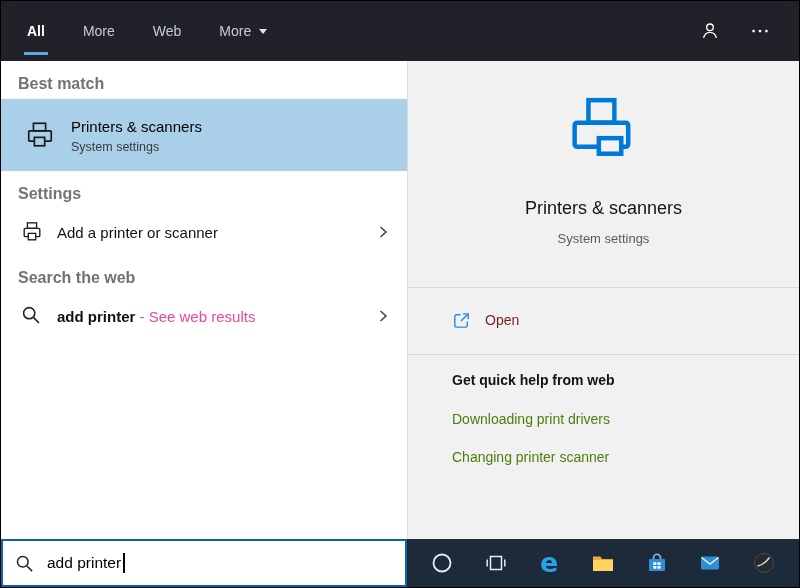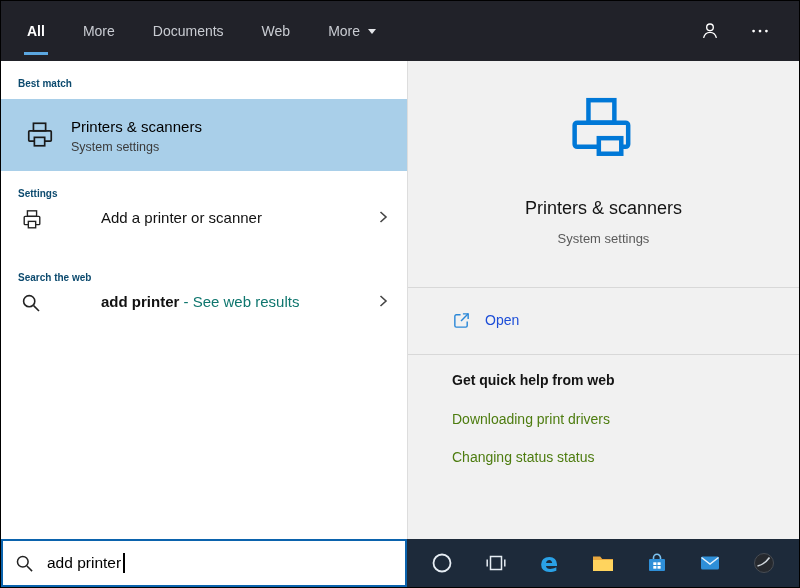--- a/index.html
+++ b/index.html
@@ -23,51 +23,51 @@
          border-right:4.5px solid transparent; border-top:5px solid #e4e6ea;
          margin-left:8px; }
   .topbar-right { margin-left:auto; display:flex; align-items:center; gap:28px;
          padding-right:28px; }
   .icon-btn { width:22px; height:22px; display:flex; align-items:center;
          justify-content:center; cursor:pointer; }
 
   
   .left-panel { position:absolute; top:60px; left:0; width:406px; bottom:48px;
                 background:#fff; }
-  .section-label { margin:14px 16px 6px 17px; font-size:10px; font-weight:bold;
-                color:#0c4a6e; line-height:18px; }
+  .section-label { margin:14px 16px 6px 17px; font-size:16px; font-weight:bold;
+                color:#737373; line-height:18px; }
   .best-match-row { height:72px; background:var(--highlight,#a9cfe9);
                 display:flex; align-items:center; padding:0 16px 0 24px;
                 cursor:pointer; }
   .bm-icon { width:30px; height:30px; display:flex; }
   .bm-text { margin-left:16px; }
   .bm-title { font-size:15px; color:#000; line-height:19px; }
   .bm-sub { font-size:12.5px; color:#3b3b3b; margin-top:4px; }
-  .row { height:46px; display:flex; align-items:flex-start;
-         padding:0 16px 0 20px; cursor:pointer;gap:44px; }
+  .row { height:46px; display:flex; align-items:center;
+         padding:0 16px 0 20px; cursor:pointer; }
   .row-icon { width:22px; height:22px; display:flex; }
   .row-text { margin-left:14px; font-size:15px; color:#111; }
-  .row-text .muted { color:#0f766e; font-weight:normal; }
+  .row-text .muted { color:#ec4899; font-weight:normal; }
   .chev { margin-left:auto; width:16px; height:16px; display:flex; }
 
   
   .preview-panel { position:absolute; top:60px; left:406px; right:0; bottom:48px;
                 background:var(--panel-bg,#f1f1f1); border-left:1px solid #ddd; }
   .preview-top { text-align:center; }
   .big-printer { margin-top:34px; width:84px; height:76px; }
   .big-printer rect { stroke:var(--accent,#0078d7); stroke-width:2.6; fill:none; }
   .big-printer rect.mask { fill:var(--panel-bg,#f1f1f1); }
   .preview-title { font-size:18px; color:#141414; margin-top:22px; line-height:22px; }
   .preview-sub { font-size:13px; color:#5a5a5a; margin-top:12px; line-height:16px; }
   .divider { border:none; border-top:1px solid #d8d8d8; }
   .divider.d1 { margin-top:40px; }
   .divider.d2 { margin-top:14px; }
   .open-row { margin-top:12px; height:40px; display:flex; align-items:center;
               padding-left:44px; cursor:pointer; }
-  .open-label { margin-left:14px; font-size:14px; color:#1d4ed8; }
+  .open-label { margin-left:14px; font-size:14px; color:#7f1d1d; }
   .help { padding-left:44px; }
   .help-heading { margin-top:16px; font-size:14px; font-weight:bold; color:#141414;
                   line-height:18px; }
   .help-link { margin-top:22px; font-size:14px; color:#4d7c0f; line-height:16px;
                cursor:pointer; }
 
   
   .search-box { position:absolute; left:0; bottom:0; width:406px; height:48px;
                 background:#fff; border:2px solid var(--search-border,#0b63ad);
                 display:flex; align-items:center; padding:0 12px; cursor:text; }
@@ -92,23 +92,20 @@
 
   <header class="topbar">
     <nav class="tabs">
       <div class="tab selected">
         <span>All</span>
       </div>
       <div class="tab">
         <span>More</span>
       </div>
       <div class="tab">
-        <span>Documents</span>
-      </div>
-      <div class="tab">
         <span>Web</span>
       </div>
       <div class="tab">
         <span>More</span>
         <span class="caret-down"></span>
       </div>
     </nav>
     <div class="topbar-right">
       <span class="icon-btn">
         <svg viewBox="0 0 24 24" width="22" height="22" fill="none" stroke="#fff" stroke-width="1.5">
@@ -201,21 +198,21 @@
         </svg>
       </span>
       <span class="open-label">Open</span>
     </div>
 
     <hr class="divider d2">
 
     <div class="help">
       <div class="help-heading">Get quick help from web</div>
       <div class="help-link">Downloading print drivers</div>
-      <div class="help-link">Changing status status</div>
+      <div class="help-link">Changing printer scanner</div>
     </div>
   </section>
 
   <div class="search-box">
     <span class="search-glyph">
       <svg viewBox="0 0 20 20" width="19" height="19" fill="none" stroke="#222" stroke-width="1.6">
         <circle cx="8.2" cy="8.2" r="5.6"></circle>
         <path d="M12.6 12.6 18 18"></path>
       </svg>
     </span>

